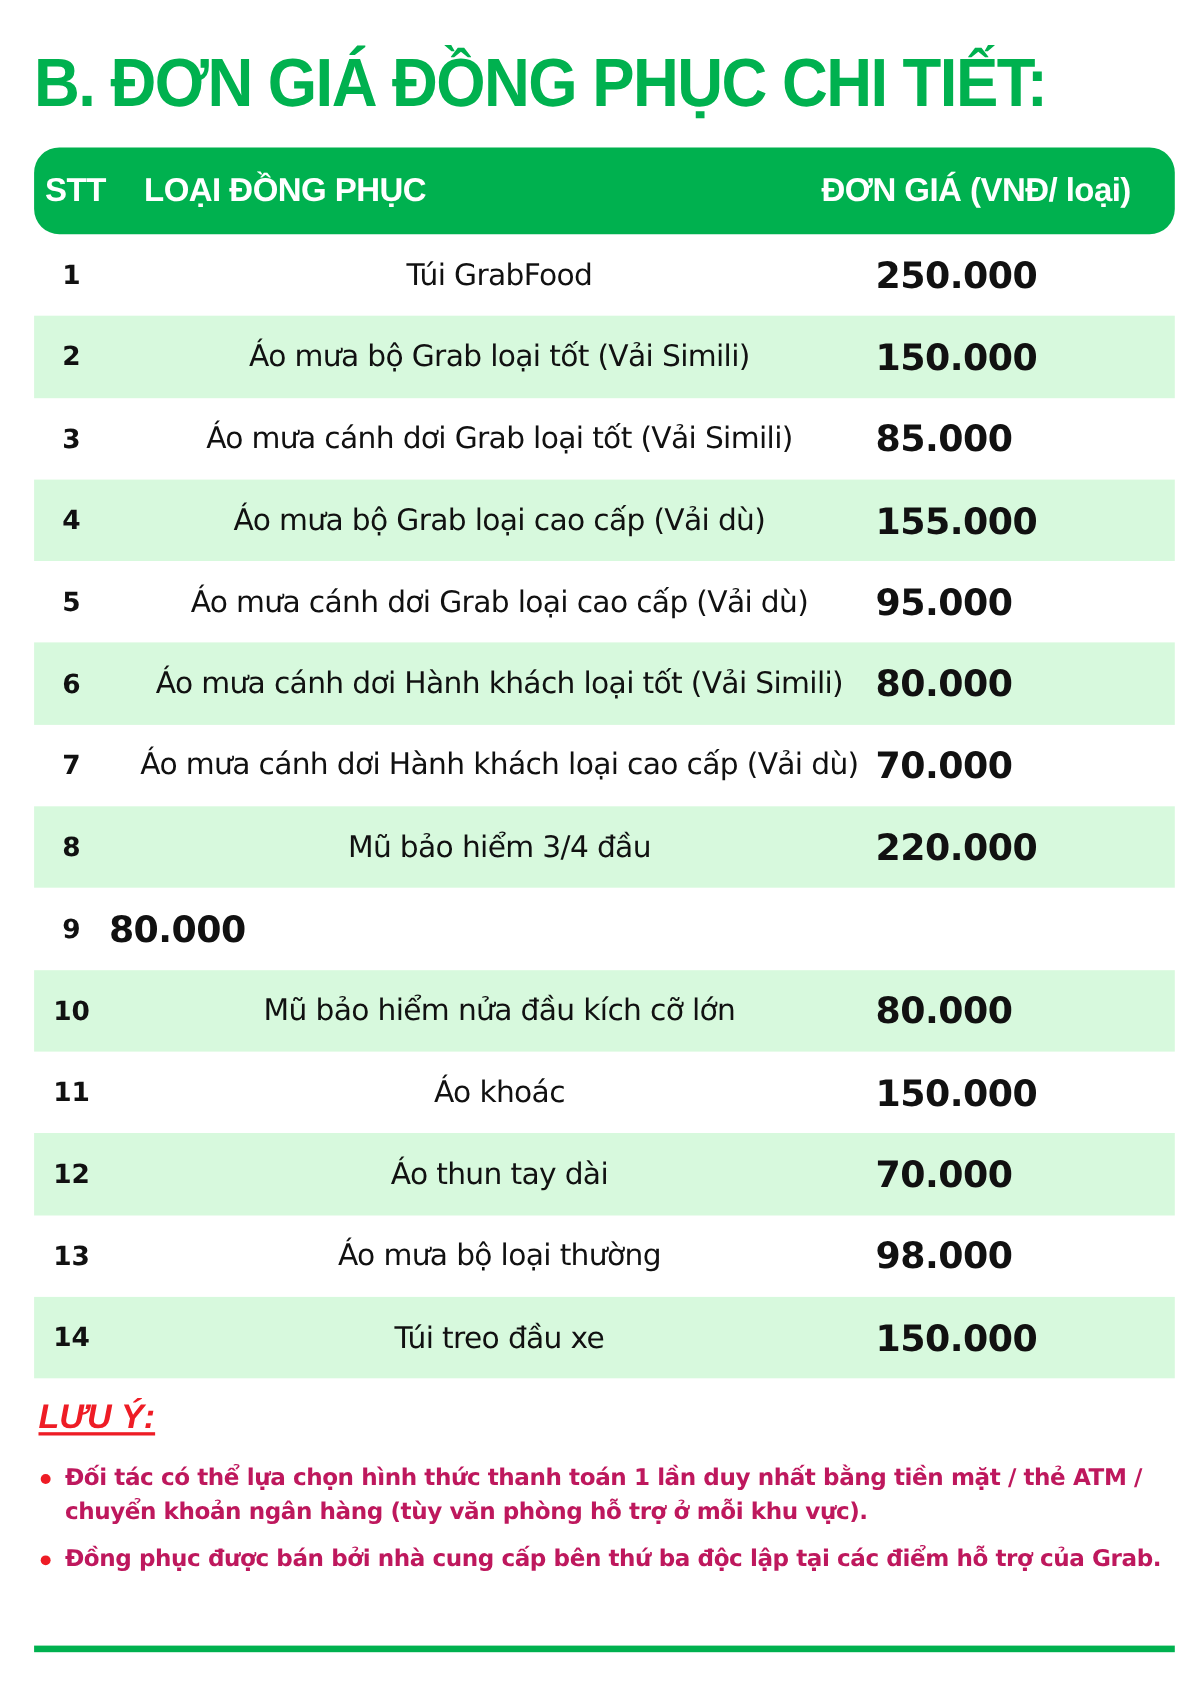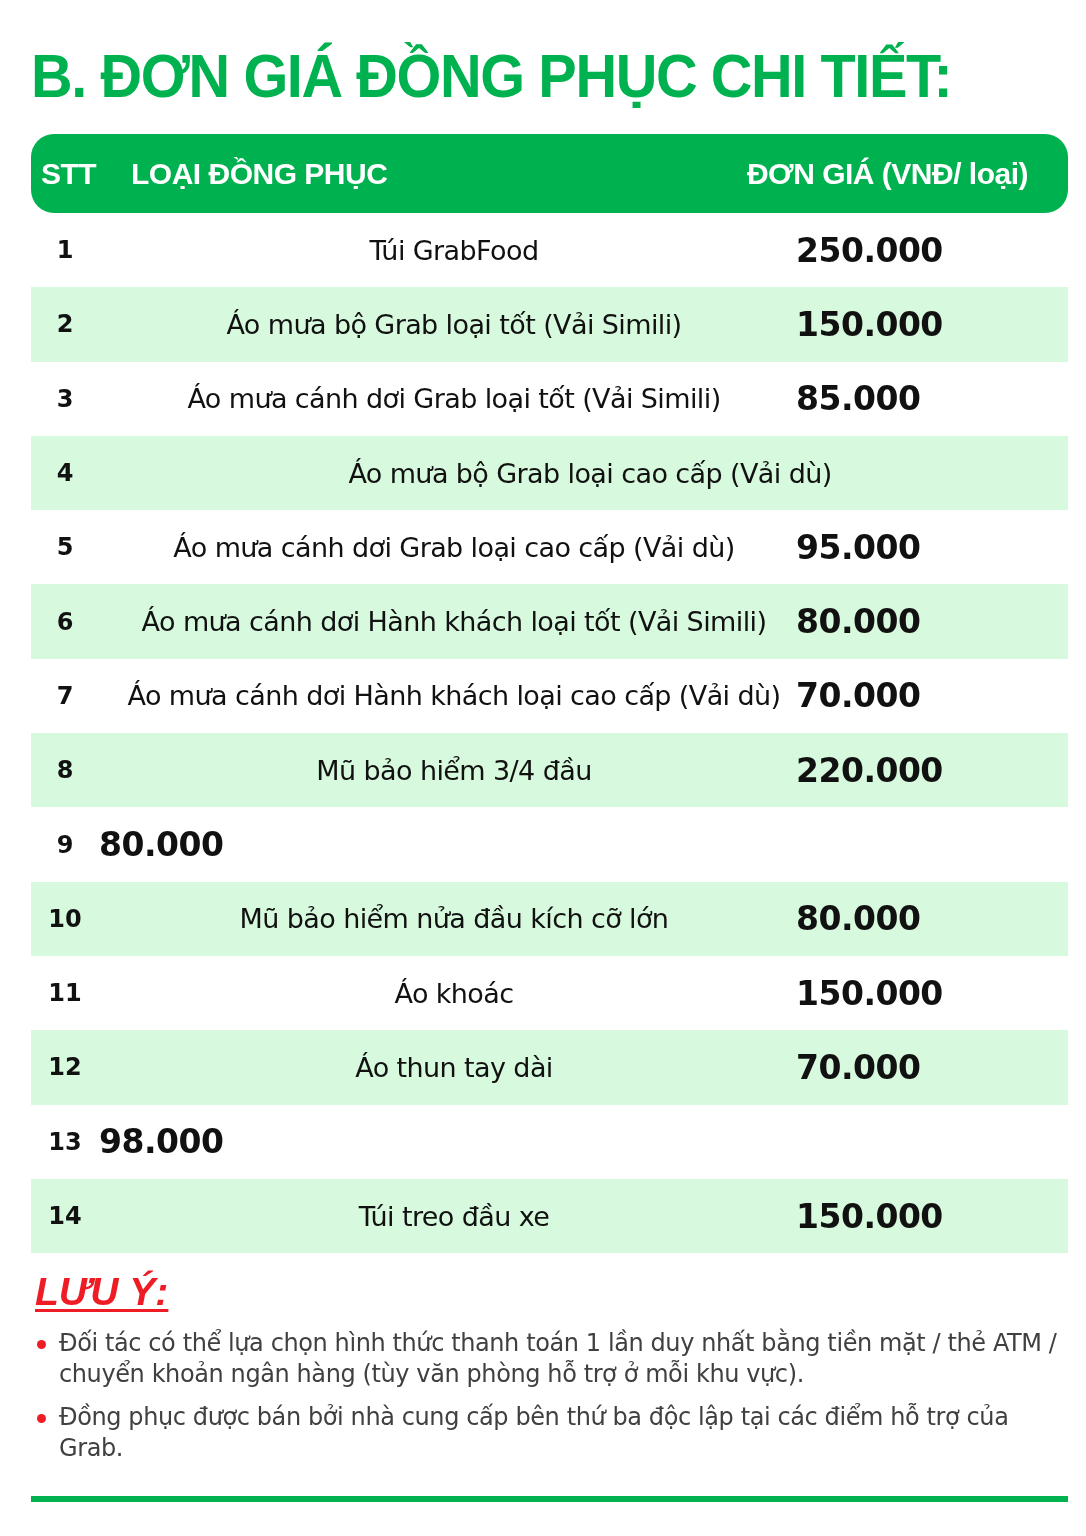--- a/index.html
+++ b/index.html
@@ -8,23 +8,23 @@
   .table { position:absolute; left:31px; top:134px; width:1037px; }
   .thead { height:79px; background:#00b14f; color:#fff; display:flex; align-items:center; font-family:"Liberation Sans", sans-serif; font-weight:bold; font-size:30px; letter-spacing:-0.5px;border-radius:23px; }
   .thead .c-stt { width:79px; padding-left:10px; box-sizing:border-box; }
   .thead .c-name { flex:1; padding-left:21px; }
   .thead .c-price { padding-right:40px; }
   .row { height:74.3px; display:flex; align-items:center; }
   .row.alt { background:#d7f9dd; }
   .row .c-stt { width:68px; text-align:center; font-weight:bold; font-size:24px; font-family:"DejaVu Sans", sans-serif; }
   .row .c-name { flex:1; padding-left:13px; font-size:27px; font-family:"DejaVu Sans", sans-serif; letter-spacing:-0.6px;text-align:center; }
   .row .c-price { width:220px; text-align:left; padding-right:52px; font-weight:bold; font-size:33px; font-family:"DejaVu Sans", sans-serif; letter-spacing:-0.5px; }
-  .note-title { position:absolute; left:35px; top:1270px; font-family:"Liberation Sans", sans-serif; font-weight:bold; font-style:italic; font-size:39px; color:#ee1c25; text-decoration:underline; text-decoration-thickness:3px; text-underline-offset:4px; }
+  .note-title { position:absolute; left:35px; top:1270px; font-family:"Liberation Sans", sans-serif; font-weight:bold; font-style:italic; font-size:31px; color:#ee1c25; text-decoration:underline; text-decoration-thickness:3px; text-underline-offset:4px; }
   .notes { position:absolute; left:37px; top:1328px; width:1020px; margin:0; padding:0; list-style:none; }
-  .notes li { position:relative; padding-left:22px; font-size:24px; line-height:31px; margin-bottom:12px; letter-spacing:-0.4px; color:#404040; }
+  .notes li { position:relative; padding-left:22px; font-size:21px; line-height:31px; margin-bottom:12px; letter-spacing:-0.4px; color:#be185d;font-weight:bold; }
   .notes li .bullet { position:absolute; left:0; top:12px; width:9px; height:9px; border-radius:50%; background:#ee1c25; }
   .footer-line { position:absolute; left:31px; top:1496px; width:1037px; height:6px; background:#00b14f; }
 </style>
 </head>
 <body>
 
 <div class="title">B. ĐƠN GIÁ ĐỒNG PHỤC CHI TIẾT:</div>
 
 <div class="table">
   <div class="thead">
@@ -44,20 +44,21 @@
         <div class="c-price">150.000</div>
       </div>
       <div class="row">
         <div class="c-stt">3</div>
         <div class="c-name">Áo mưa cánh dơi Grab loại tốt (Vải Simili)</div>
         <div class="c-price">85.000</div>
       </div>
       <div class="row alt">
         <div class="c-stt">4</div>
         <div class="c-name">Áo mưa bộ Grab loại cao cấp (Vải dù)</div>
+        <div class="c-price">155.000</div>
       </div>
       <div class="row">
         <div class="c-stt">5</div>
         <div class="c-name">Áo mưa cánh dơi Grab loại cao cấp (Vải dù)</div>
         <div class="c-price">95.000</div>
       </div>
       <div class="row alt">
         <div class="c-stt">6</div>
         <div class="c-name">Áo mưa cánh dơi Hành khách loại tốt (Vải Simili)</div>
         <div class="c-price">80.000</div>
@@ -86,20 +87,21 @@
         <div class="c-name">Áo khoác</div>
         <div class="c-price">150.000</div>
       </div>
       <div class="row alt">
         <div class="c-stt">12</div>
         <div class="c-name">Áo thun tay dài</div>
         <div class="c-price">70.000</div>
       </div>
       <div class="row">
         <div class="c-stt">13</div>
+        <div class="c-name">Áo mưa bộ loại thường</div>
         <div class="c-price">98.000</div>
       </div>
       <div class="row alt">
         <div class="c-stt">14</div>
         <div class="c-name">Túi treo đầu xe</div>
         <div class="c-price">150.000</div>
       </div>
     </div>
 </div>
 

